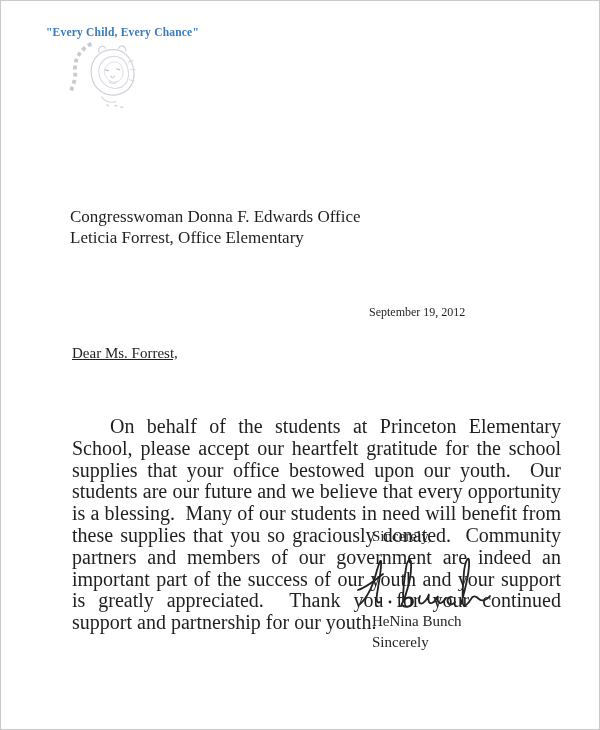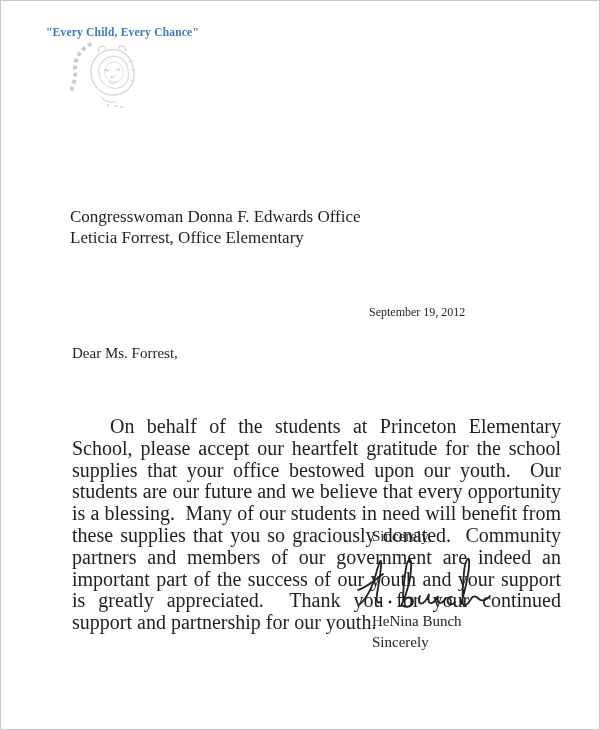--- a/index.html
+++ b/index.html
@@ -46,20 +46,21 @@
     position: absolute;
     left: 368px;
     top: 304px;
     font-size: 12px;
   }
   .salutation {
     position: absolute;
     left: 71px;
     top: 344px;
     font-size: 15px;
+    text-decoration: underline;
   }
   .body-par {
     position: absolute;
     left: 71px;
     top: 375px;
     width: 489px;
     font-size: 20px;
     line-height: 21.8px;
     text-align: justify;
     text-indent: 38px;

